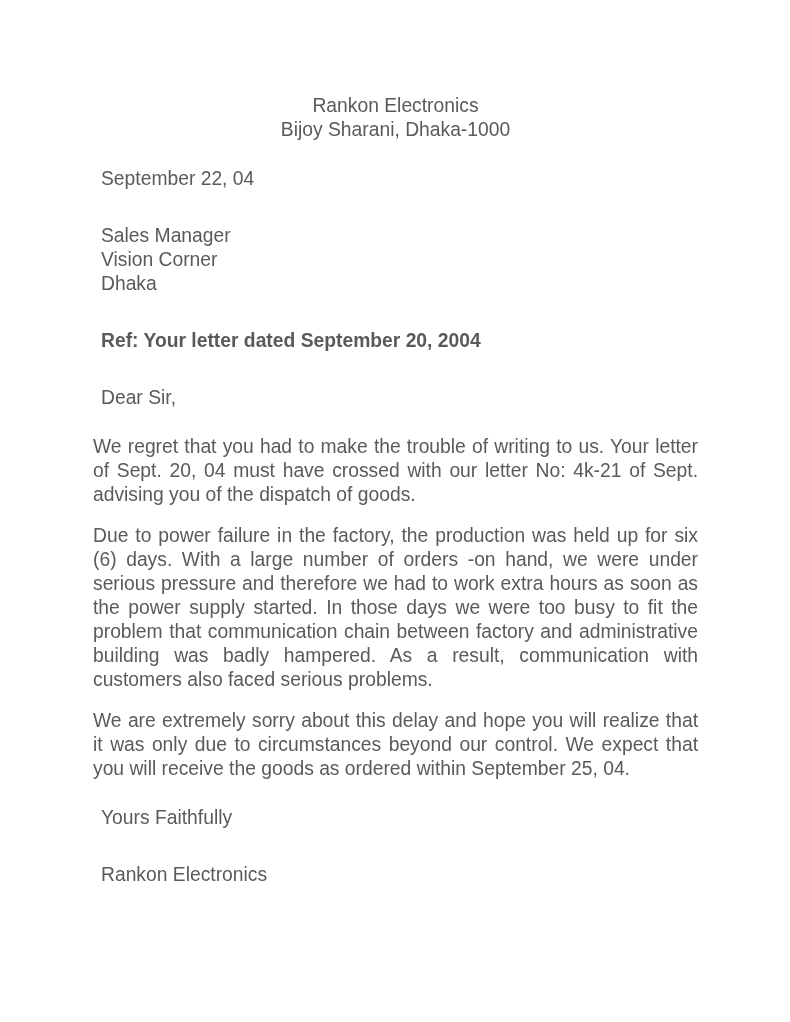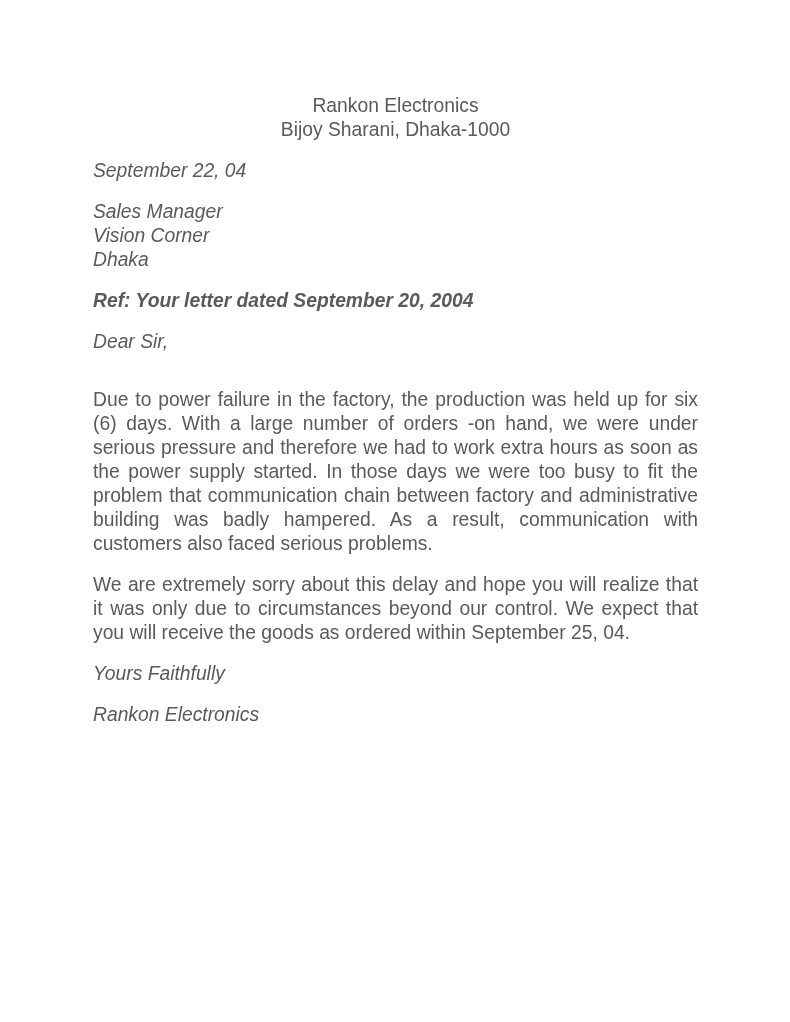--- a/index.html
+++ b/index.html
@@ -1,20 +1,20 @@
 <!DOCTYPE html>
 <html><head>
 <meta charset="utf-8">
 <style>
   html, body { margin: 0; padding: 0; background: #ffffff; }
   body { width: 790px; height: 1022px; position: relative; overflow: hidden;
          font-family: "Liberation Sans", sans-serif; color: #5a5a5a; }
   .page { position: absolute; left: 93px; top: 94px; width: 605px; font-size: 19.3px; line-height: 24px; }
   .center { text-align: center; width: 605px; }
-  .block { margin: 0; font-style: italic; }
+  .block { margin: 8px; }
   .gap { height: 17px; }
   .bold { font-weight: bold; }
   p.just { text-align: justify; margin: 0; }
   .line { display: block; }
 </style>
 </head>
 <body>
 
 <div class="page">
   <div class="center">
@@ -27,20 +27,21 @@
   <div class="block">
     <span class="line">Sales Manager</span>
     <span class="line">Vision Corner</span>
     <span class="line">Dhaka</span>
   </div>
   <div class="gap"></div>
   <div class="block bold">Ref: Your letter dated September 20, 2004</div>
   <div class="gap"></div>
   <div class="block">Dear Sir,</div>
   <div class="gap"></div>
+  <p class="just">We regret that you had to make the trouble of writing to us. Your letter of Sept. 20, 04 must have crossed with our letter No: 4k-21 of Sept. advising you of the dispatch of goods.</p>
   <div class="gap"></div>
   <p class="just">Due to power failure in the factory, the production was held up for six (6) days. With a large number of orders -on hand, we were under serious pressure and therefore we had to work extra hours as soon as the power supply started. In those days we were too busy to fit the problem that communication chain between factory and administrative building was badly hampered. As a result, communication with customers also faced serious problems.</p>
   <div class="gap"></div>
   <p class="just">We are extremely sorry about this delay and hope you will realize that it was only due to circumstances beyond our control. We expect that you will receive the goods as ordered within September 25, 04.</p>
   <div class="gap"></div>
   <div class="block">Yours Faithfully</div>
   <div class="gap"></div>
   <div class="block">
     <span class="line">Rankon Electronics</span>
   </div>

